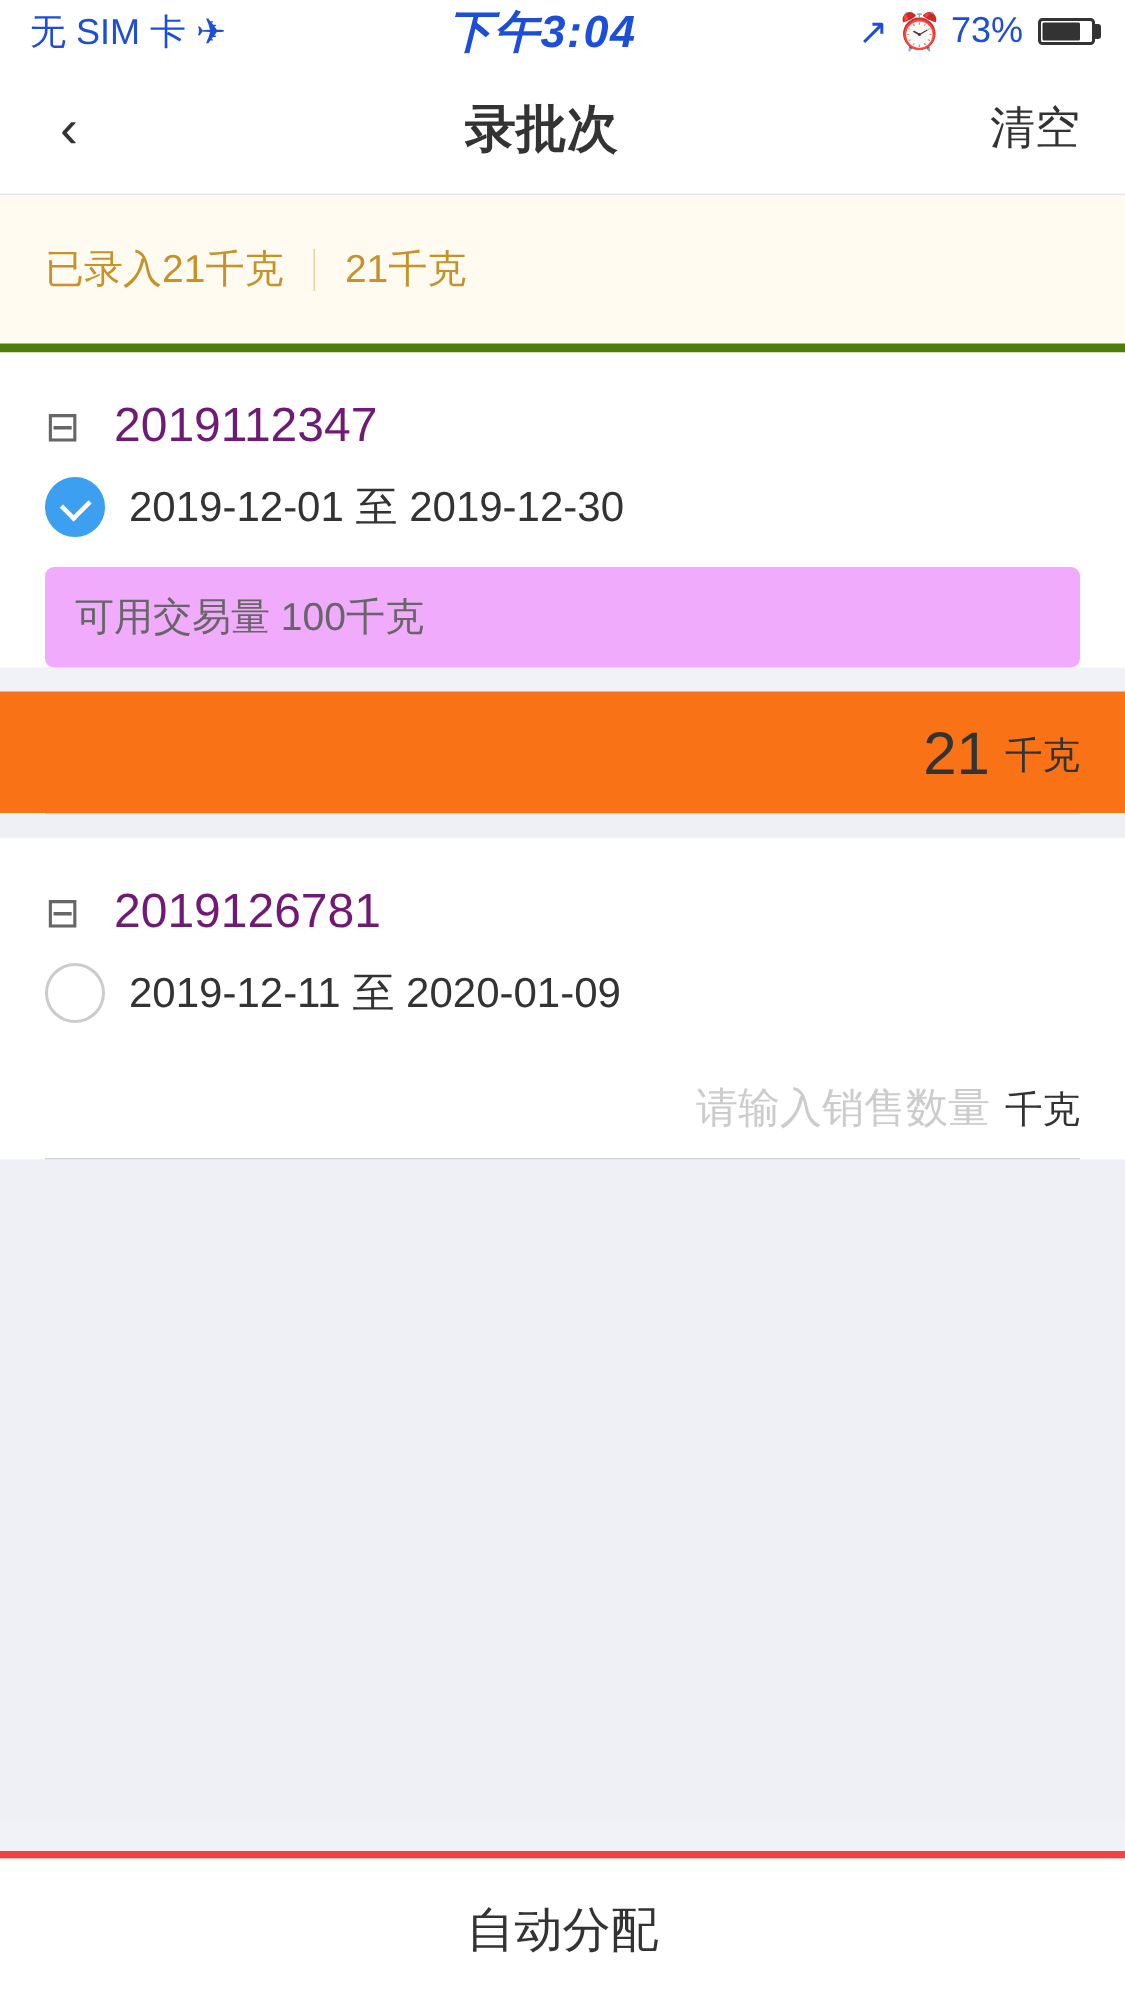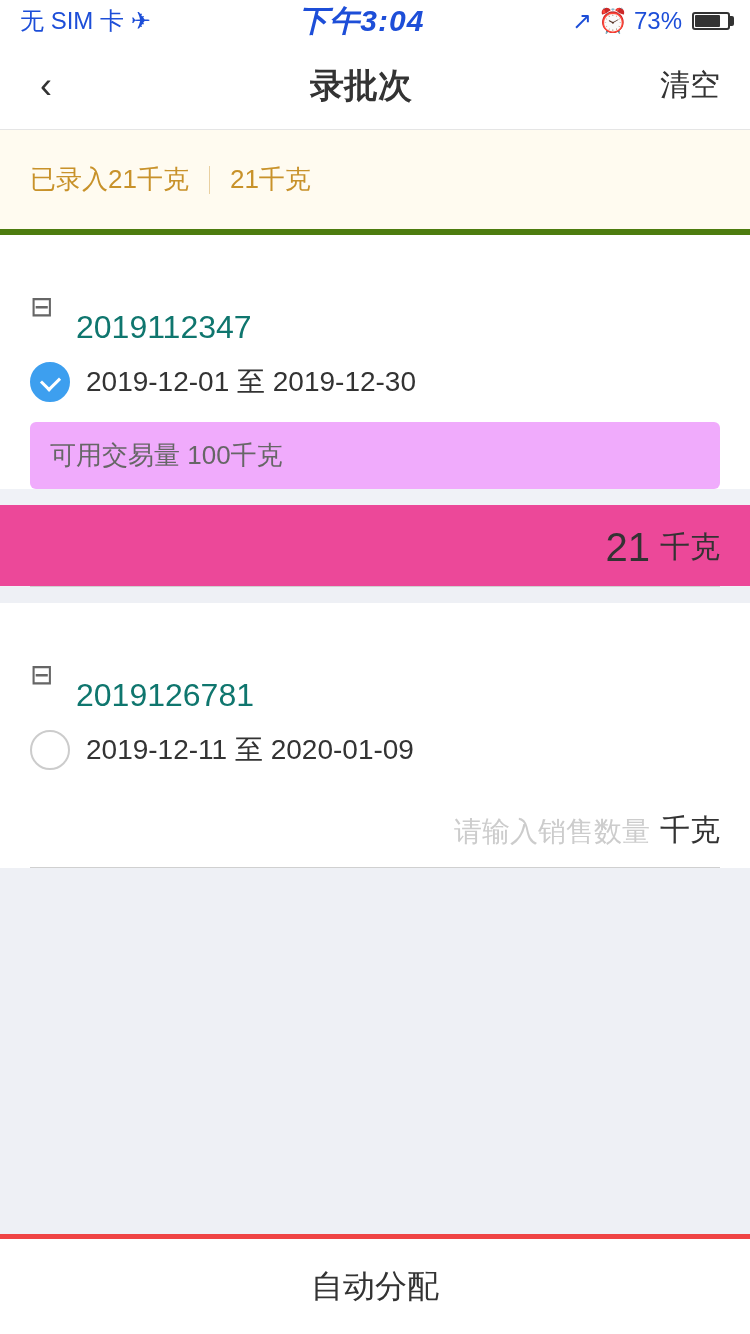--- a/index.html
+++ b/index.html
@@ -93,22 +93,21 @@
     .batch-id-icon {
       display: inline-block;
       width: 36px;
       height: 32px;
       font-size: 28px;
       color: #666;
     }
     .batch-id {
       font-size: 32px;
       font-weight: 500;
-      color: #0f766e;
-      margin-top: 44px;
+      color: #701a75;
     }
     .batch-date-row {
       display: flex;
       align-items: center;
       gap: 16px;
       margin-bottom: 20px;
     }
     .radio-btn {
       width: 40px;
       height: 40px;
@@ -144,39 +143,39 @@
       padding: 16px 20px;
       font-size: 26px;
       color: #666;
     }
     
     .amount-row {
       display: flex;
       align-items: center;
       justify-content: flex-end;
       padding: 20px 30px 16px 30px;
-      background: #ec4899;
+      background: #f97316;
       gap: 10px;
     }
     .amount-input {
       font-size: 40px;
       color: #333;
       font-weight: 500;
       text-align: right;
       border: none;
       outline: none;
       width: 180px;
       background: transparent;
     }
     .amount-input::placeholder {
       color: #ccc;
       font-size: 28px;
     }
     .amount-unit {
-      font-size: 30px;
+      font-size: 25px;
       color: #333;
     }
     .amount-underline {
       height: 1px;
       background: #d0d0d0;
       margin: 0 30px;
     }
     
     .section-divider {
       height: 16px;

